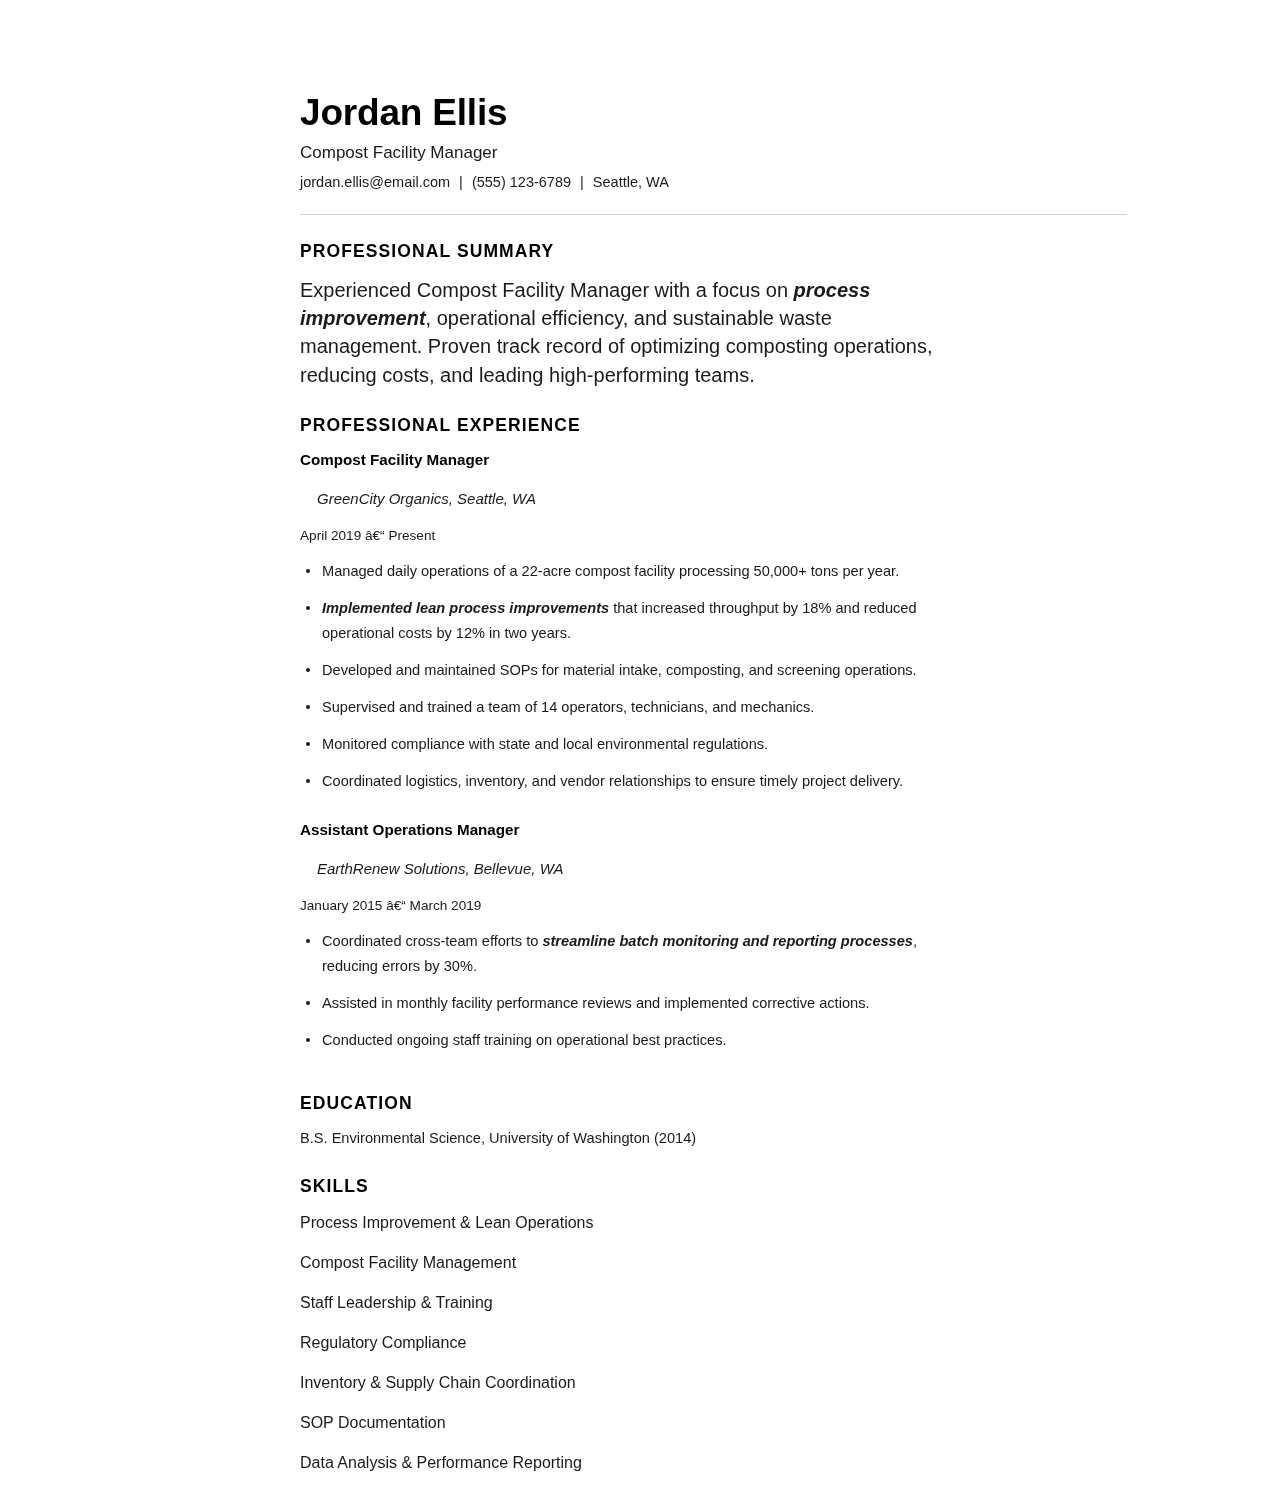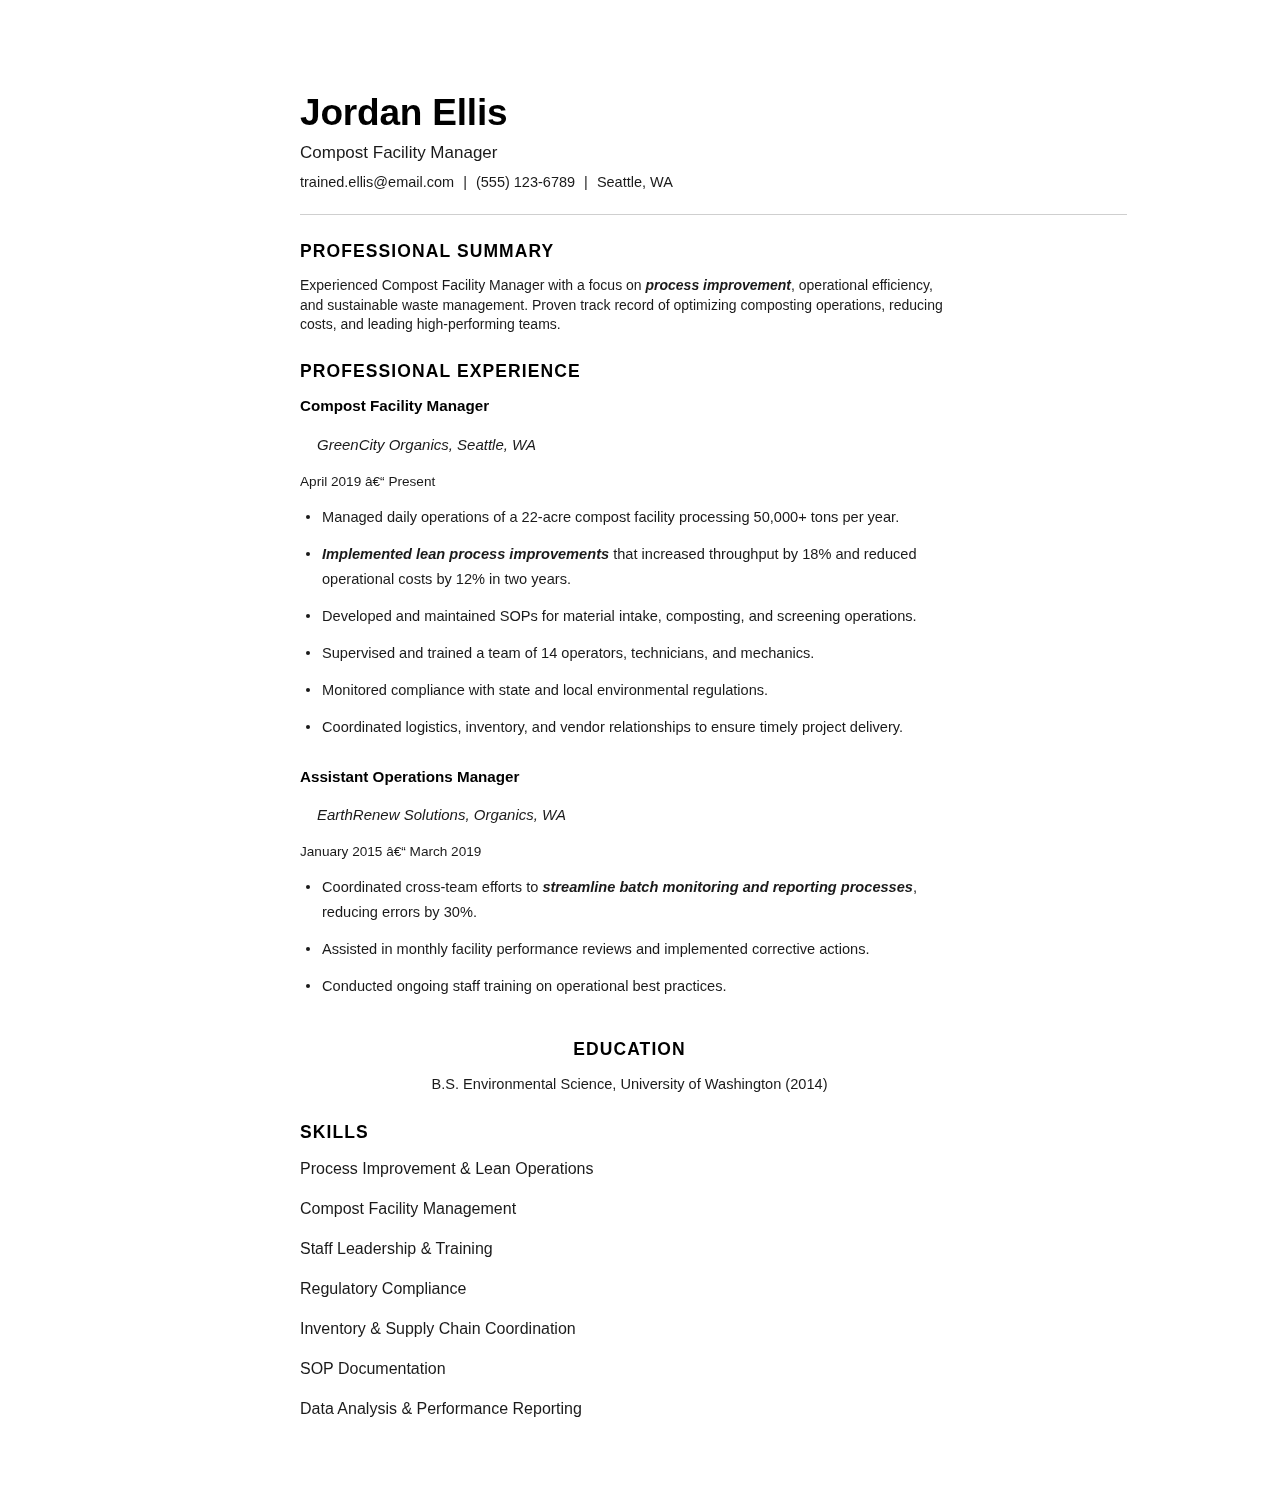--- a/index.html
+++ b/index.html
@@ -64,21 +64,21 @@
   .section-heading {
     font-size: 17.5px;
     font-weight: bold;
     letter-spacing: 1.1px;
     text-transform: uppercase;
     color: #000000;
     margin: 0 0 14px 0;
     line-height: 1.2;
   }
   .summary-text {
-    font-size: 14px;
+    font-size: 20px;
     line-height: 1.42;
     margin: 0;
     color: #1a1a1a;
     max-width: 800px;
   }
   .emph {
     font-weight: bold;
     font-style: italic;
   }
   .job {
@@ -147,34 +147,34 @@
   }
   ul.skills li {
     font-size: 16px;
     line-height: 1.5;
     color: #1a1a1a;
     margin-bottom: 16px;
   }
   ul.skills li:last-child {
     margin-bottom: 0;
   }
-  .section-education { margin-top: 40px; text-align: center; }
+  .section-education { margin-top: 40px; }
   .section-skills { }
 </style>
 </head>
 <body>
 
 <div class="page">
   <div class="sheet">
 
     <header>
       <h1 class="name">Jordan Ellis</h1>
       <div class="job-title-top">Compost Facility Manager</div>
       <div class="contact-line">
-        <span>trained.ellis@email.com</span><span class="contact-sep">|</span><span>(555) 123-6789</span><span class="contact-sep">|</span><span>Seattle, WA</span>
+        <span>jordan.ellis@email.com</span><span class="contact-sep">|</span><span>(555) 123-6789</span><span class="contact-sep">|</span><span>Seattle, WA</span>
       </div>
       <hr class="divider">
     </header>
 
     <section class="section">
       <h2 class="section-heading">PROFESSIONAL SUMMARY</h2>
       <p class="summary-text"><span>Experienced Compost Facility Manager with a focus on </span><span class="emph">process improvement</span><span>, operational efficiency, and sustainable waste management. Proven track record of optimizing composting operations, reducing costs, and leading high-performing teams.</span></p>
     </section>
 
     <section class="section">
@@ -189,21 +189,21 @@
           <li><span></span><span class="emph">Implemented lean process improvements</span><span> that increased throughput by 18% and reduced operational costs by 12% in two years.</span></li>
           <li><span>Developed and maintained SOPs for material intake, composting, and screening operations.</span><span class="emph"></span><span></span></li>
           <li><span>Supervised and trained a team of 14 operators, technicians, and mechanics.</span><span class="emph"></span><span></span></li>
           <li><span>Monitored compliance with state and local environmental regulations.</span><span class="emph"></span><span></span></li>
           <li><span>Coordinated logistics, inventory, and vendor relationships to ensure timely project delivery.</span><span class="emph"></span><span></span></li>
         </ul>
       </div>
 
       <div class="job">
         <div class="job-role">Assistant Operations Manager</div>
-        <div class="job-company">EarthRenew Solutions, Organics, WA</div>
+        <div class="job-company">EarthRenew Solutions, Bellevue, WA</div>
         <div class="job-dates">January 2015 â€“ March 2019</div>
         <ul class="bullets">
           <li><span>Coordinated cross-team efforts to </span><span class="emph">streamline batch monitoring and reporting processes</span><span>, reducing errors by 30%.</span></li>
           <li><span>Assisted in monthly facility performance reviews and implemented corrective actions.</span><span class="emph"></span><span></span></li>
           <li><span>Conducted ongoing staff training on operational best practices.</span><span class="emph"></span><span></span></li>
         </ul>
       </div>
     </section>
 
     <section class="section section-education">

